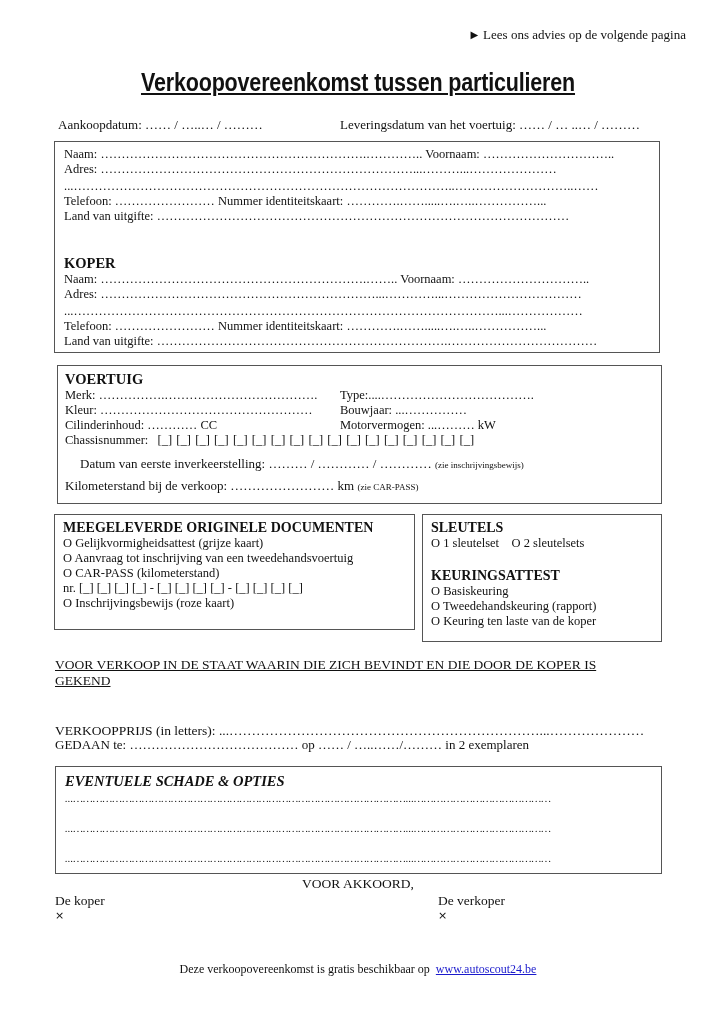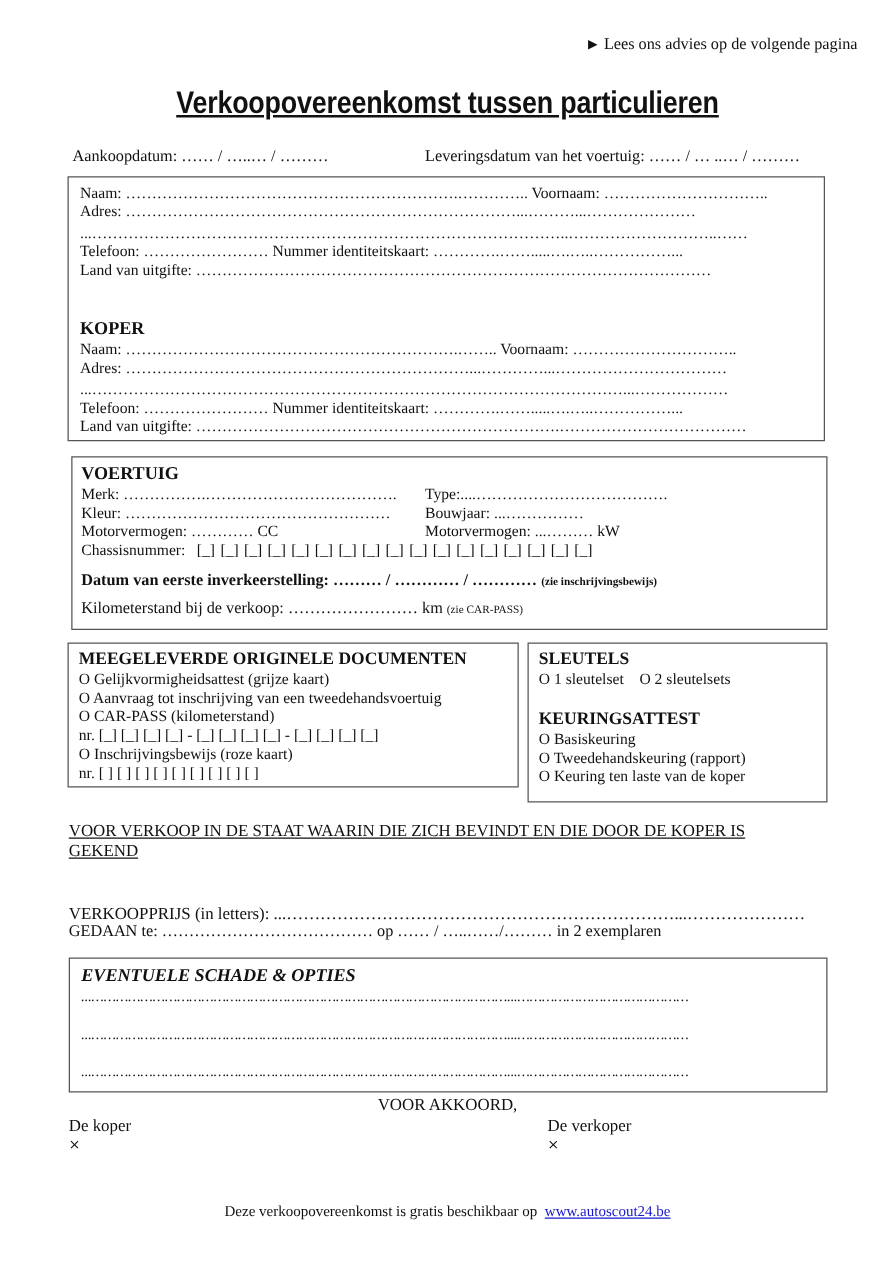--- a/index.html
+++ b/index.html
@@ -60,45 +60,44 @@
     <div class="line">Land van uitgifte: …………………………………………………………….………………………………</div>
   </div>
 </div>
 
 <div class="abs box" style="left:57px; top:365px; width:605px; height:139px;">
   <div class="abs hdr" style="left:7px; top:5px;">VOERTUIG</div>
   <div class="abs line" style="left:7px; top:22px;">Merk: …………….……………………………….</div>
   <div class="abs line" style="left:282px; top:22px;">Type:....……………………………….</div>
   <div class="abs line" style="left:7px; top:37px;">Kleur: ……………………………………………</div>
   <div class="abs line" style="left:282px; top:37px;">Bouwjaar: ...……………</div>
-  <div class="abs line" style="left:7px; top:52px;">Motorvermogen: ………… CC</div>
+  <div class="abs line" style="left:7px; top:52px;">Cilinderinhoud: ………… CC</div>
   <div class="abs line" style="left:282px; top:52px;">Motorvermogen:  ...……… kW</div>
   <div class="abs line" style="left:7px; top:67px;">
     <span>Chassisnummer:</span>
     <span id="chassis-boxes" style="margin-left:6px;"><span class="bracket">[_]</span><span class="bracket">[_]</span><span class="bracket">[_]</span><span class="bracket">[_]</span><span class="bracket">[_]</span><span class="bracket">[_]</span><span class="bracket">[_]</span><span class="bracket">[_]</span><span class="bracket">[_]</span><span class="bracket">[_]</span><span class="bracket">[_]</span><span class="bracket">[_]</span><span class="bracket">[_]</span><span class="bracket">[_]</span><span class="bracket">[_]</span><span class="bracket">[_]</span><span class="bracket">[_]</span></span>
   </div>
-  <div class="abs line" style="left:7px; top:90px; font-size:13px;font-weight:bold;">
+  <div class="abs line" style="left:22px; top:90px; font-size:13px;">
     <span>Datum van eerste inverkeerstelling:   ………  / …………  /  …………</span>
     <span class="small">(zie inschrijvingsbewijs)</span>
   </div>
   <div class="abs line" style="left:7px; top:112px; font-size:13px;">
     <span>Kilometerstand bij de verkoop: …………………… km</span>
     <span class="small">(zie CAR-PASS)</span>
   </div>
 </div>
 
 <div class="abs box" style="left:54px; top:514px; width:361px; height:116px; overflow:hidden;">
   <div class="abs" style="left:8px; top:4px;">
     <div class="hdr" style="font-size:14px;">MEEGELEVERDE ORIGINELE DOCUMENTEN</div>
     <div class="line">O Gelijkvormigheidsattest (grijze kaart)</div>
     <div class="line">O Aanvraag tot inschrijving van een tweedehandsvoertuig</div>
     <div class="line">O CAR-PASS (kilometerstand)</div>
     <div class="line">nr. [_]  [_]  [_]  [_] - [_]  [_]  [_]  [_] - [_]  [_]  [_]  [_]</div>
     <div class="line">O Inschrijvingsbewijs (roze kaart)</div>
-    <div class="line">nr. [    ]  [    ]  [    ]  [    ]  [    ]  [    ]  [    ]  [    ]  [    ]</div>
   </div>
 </div>
 
 <div class="abs box" style="left:422px; top:514px; width:240px; height:128px; overflow:hidden;">
   <div class="abs" style="left:8px; top:4px;">
     <div class="hdr" style="font-size:14px;">SLEUTELS</div>
     <div class="line" style="white-space:pre;">O 1 sleutelset    O 2 sleutelsets</div>
   </div>
   <div class="abs" style="left:8px; top:52px;">
     <div class="hdr" style="font-size:14px;">KEURINGSATTEST</div>

